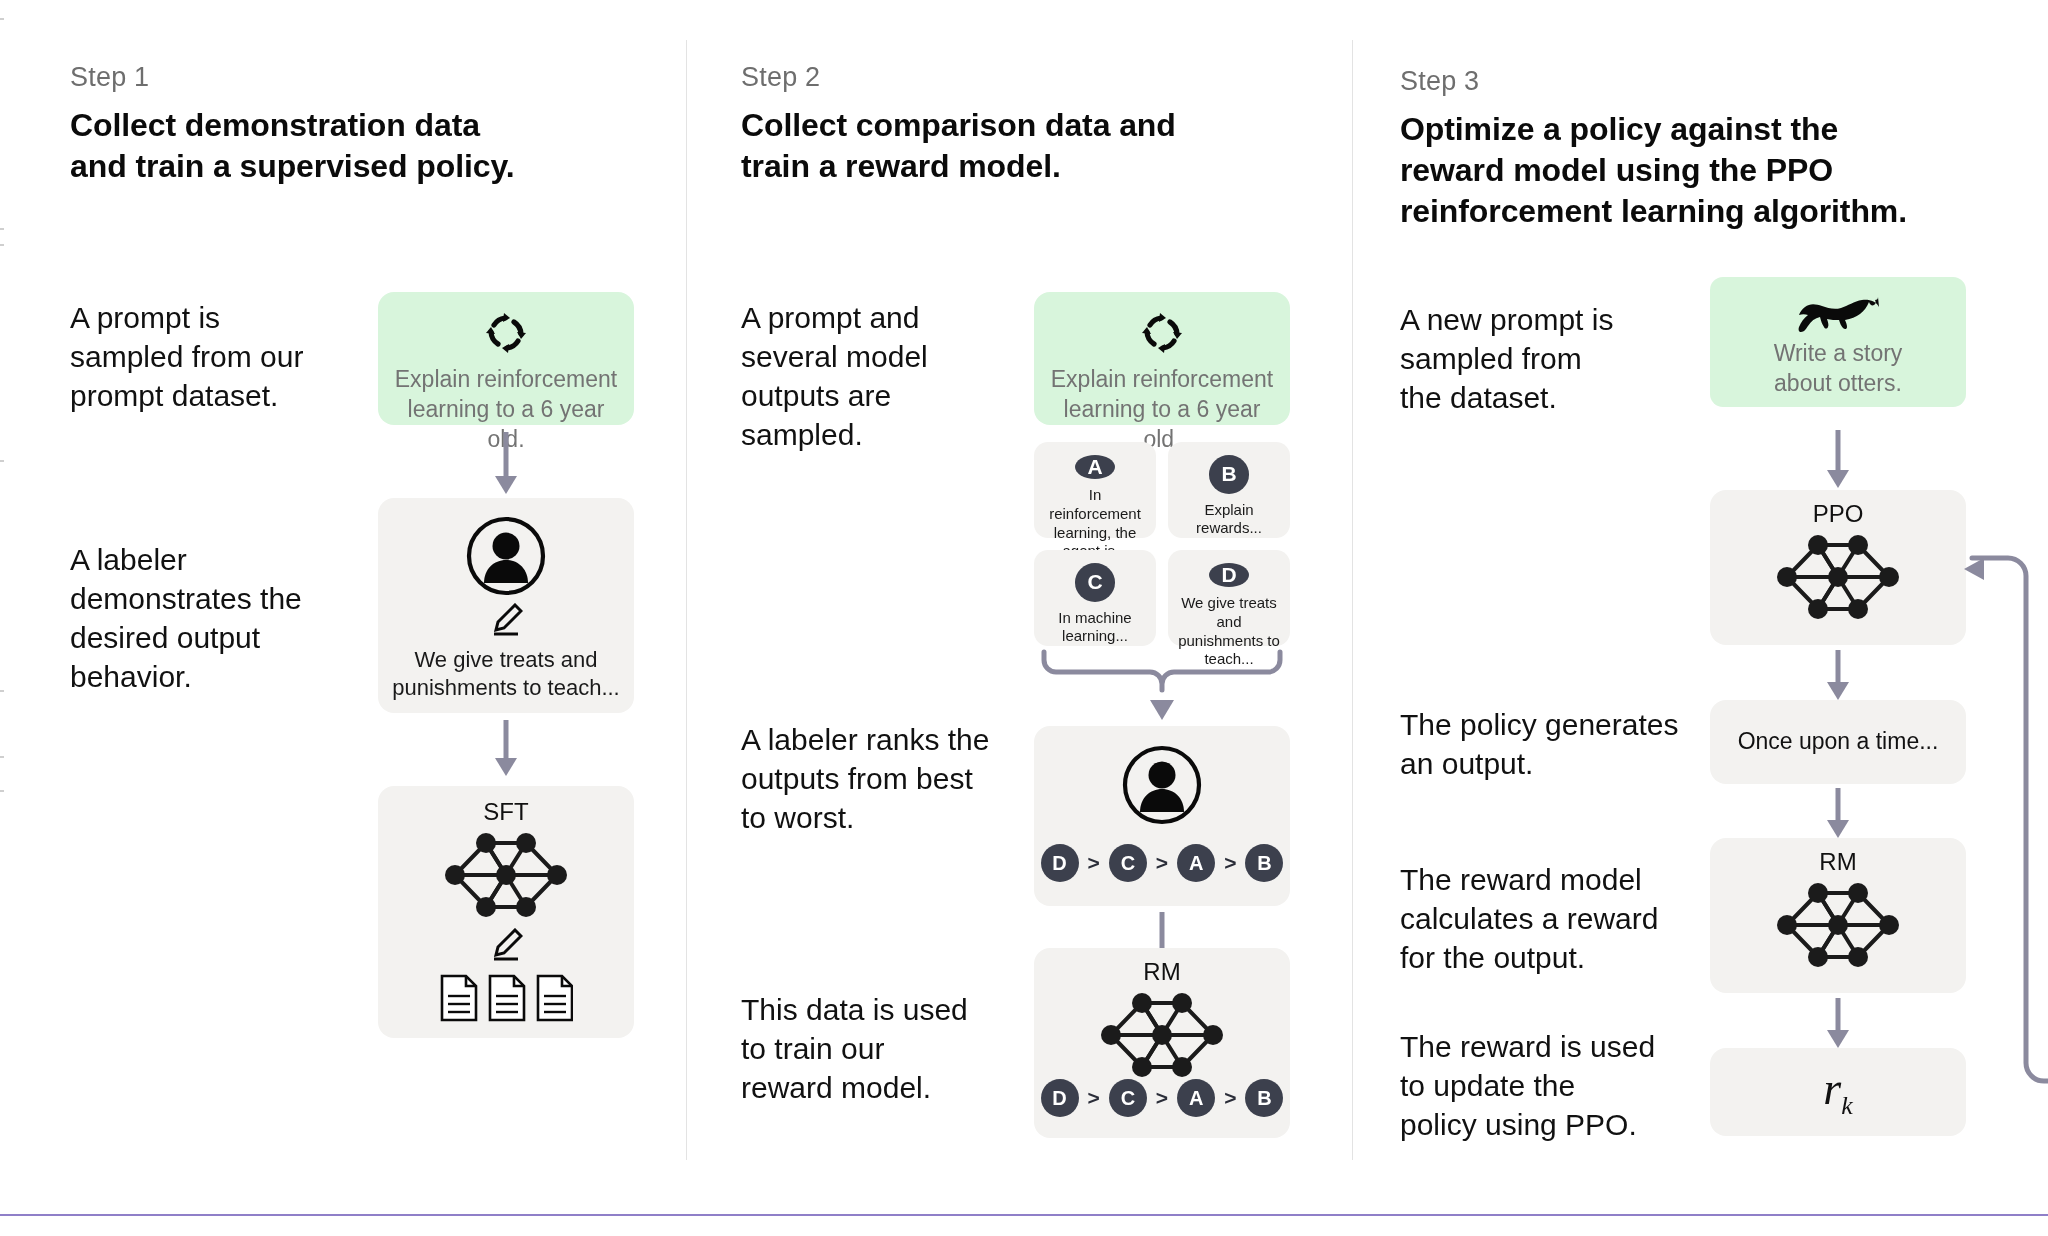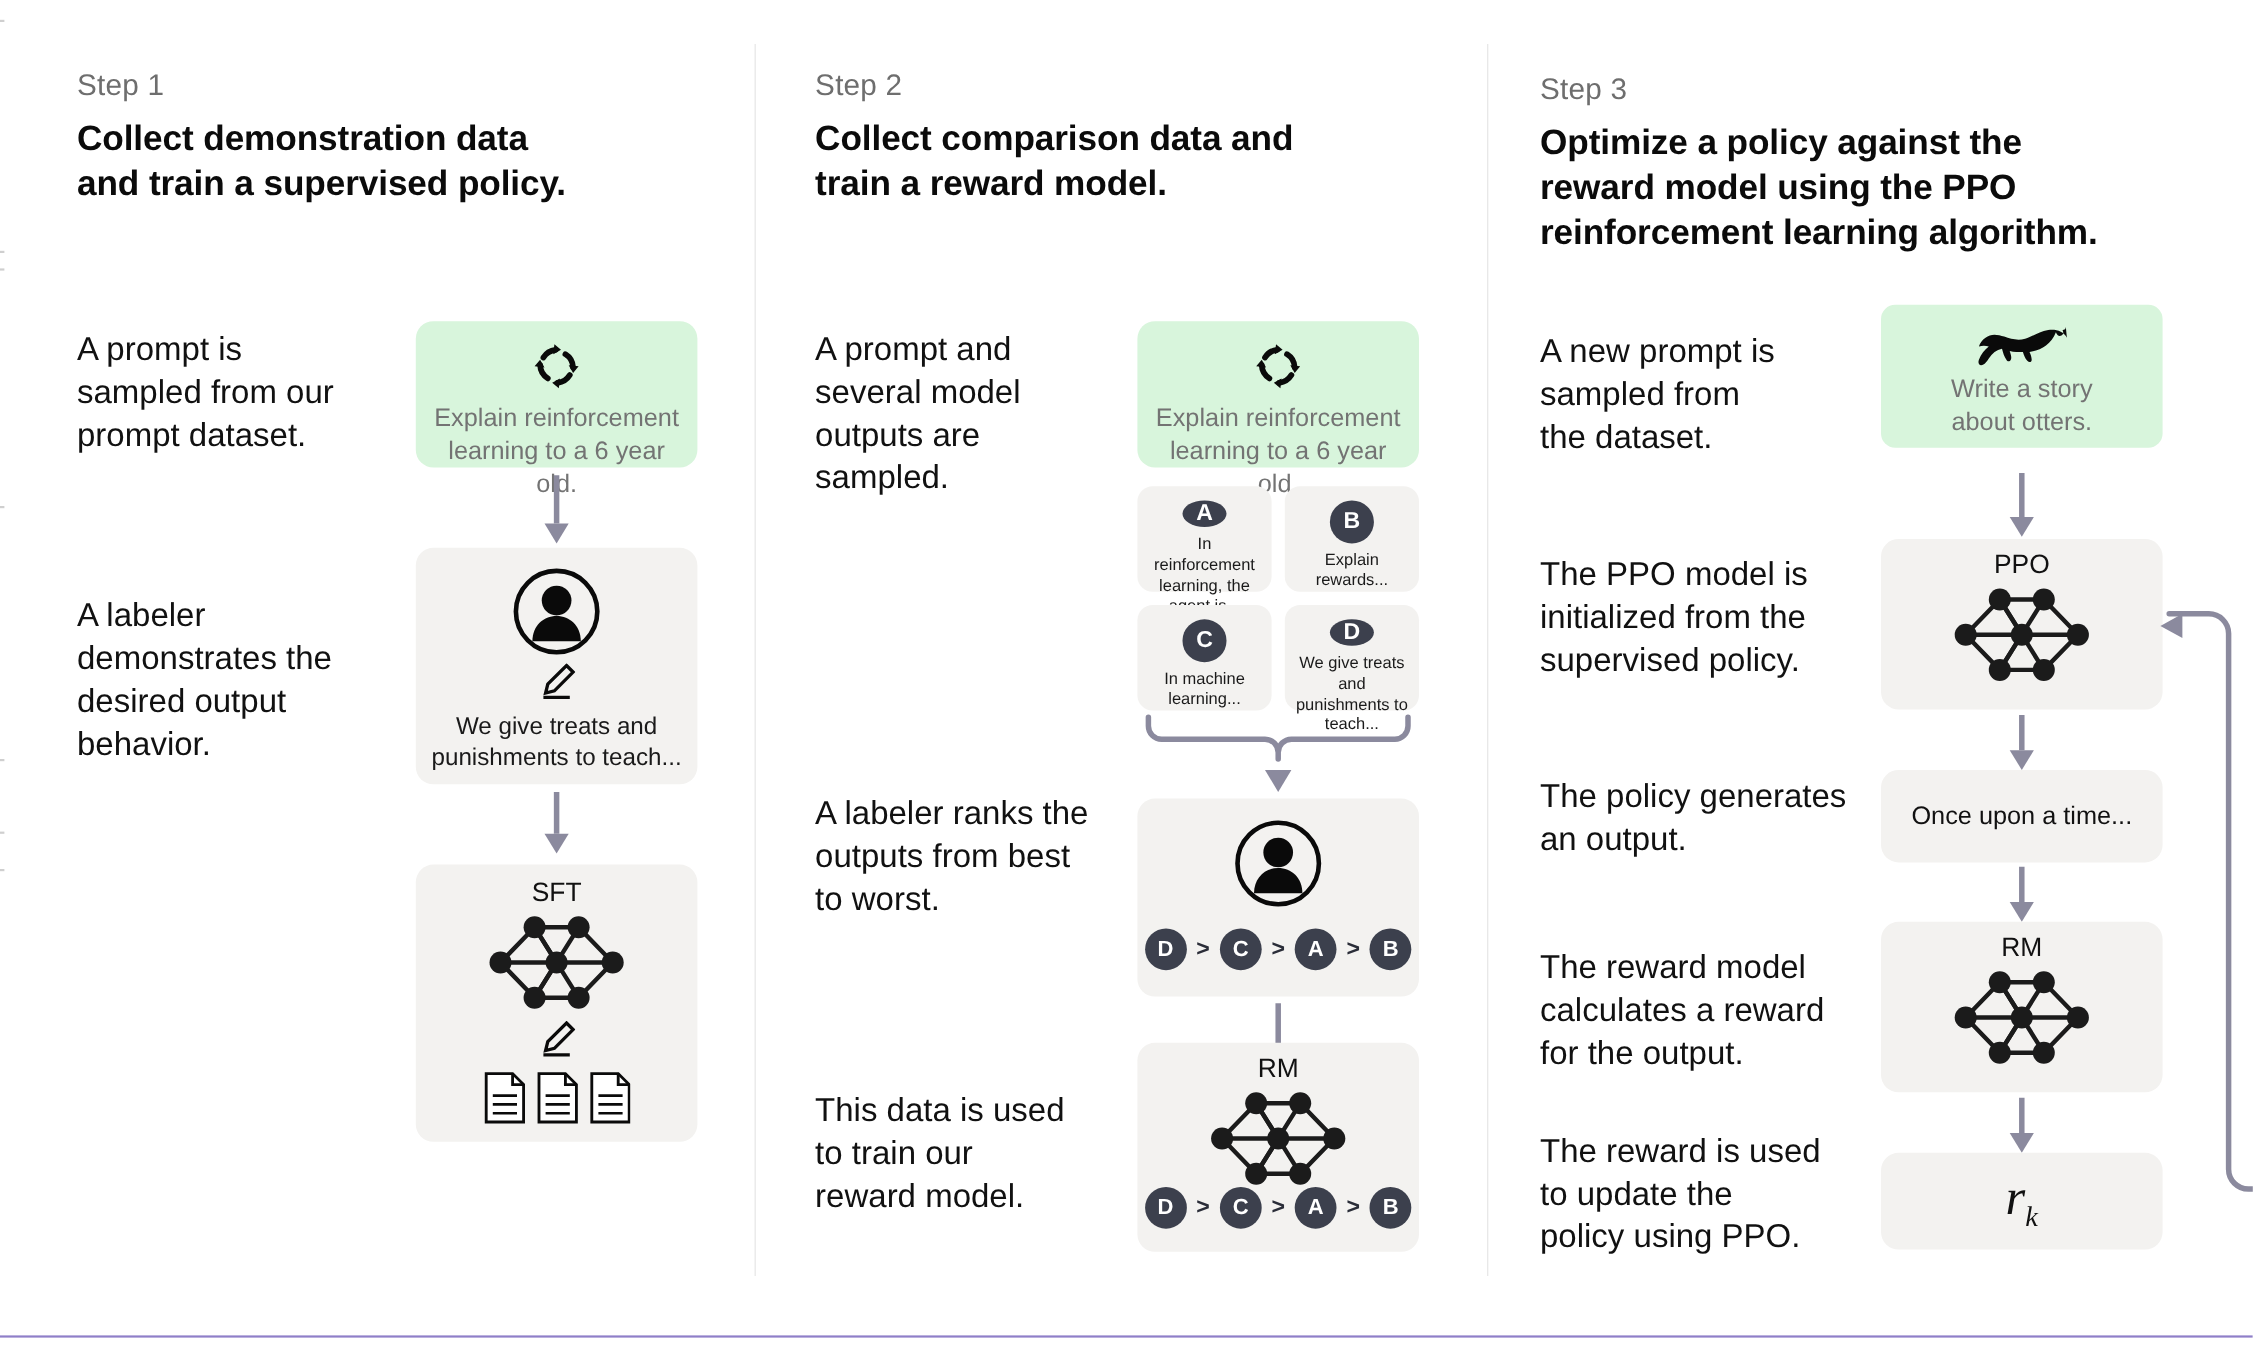--- a/index.html
+++ b/index.html
@@ -399,23 +399,20 @@
 
     <div class="col c3">
       <div class="step-label" style="left:48px; top:66px;">Step 3</div>
       <div class="step-title" style="left:48px; top:109px; width:540px;">Optimize a policy against the
 reward model using the PPO
 reinforcement learning algorithm.</div>
 
       <div class="body-text" style="left:48px; top:300px; width:280px;">A new prompt is
 sampled from
 the dataset.</div>
-      <div class="body-text" style="left:48px; top:503px; width:300px;">The PPO model is
-initialized from the
-supervised policy.</div>
       <div class="body-text" style="left:48px; top:705px; width:300px;">The policy generates
 an output.</div>
       <div class="body-text" style="left:48px; top:1027px; width:300px;">The reward is used
 to update the
 policy using PPO.</div>
       <div class="body-text" style="left:48px; top:860px; width:300px;">The reward model
 calculates a reward
 for the output.</div>
 
       <div class="card green" style="left:358px; top:277px; width:256px; height:130px;border-radius:13px;">

